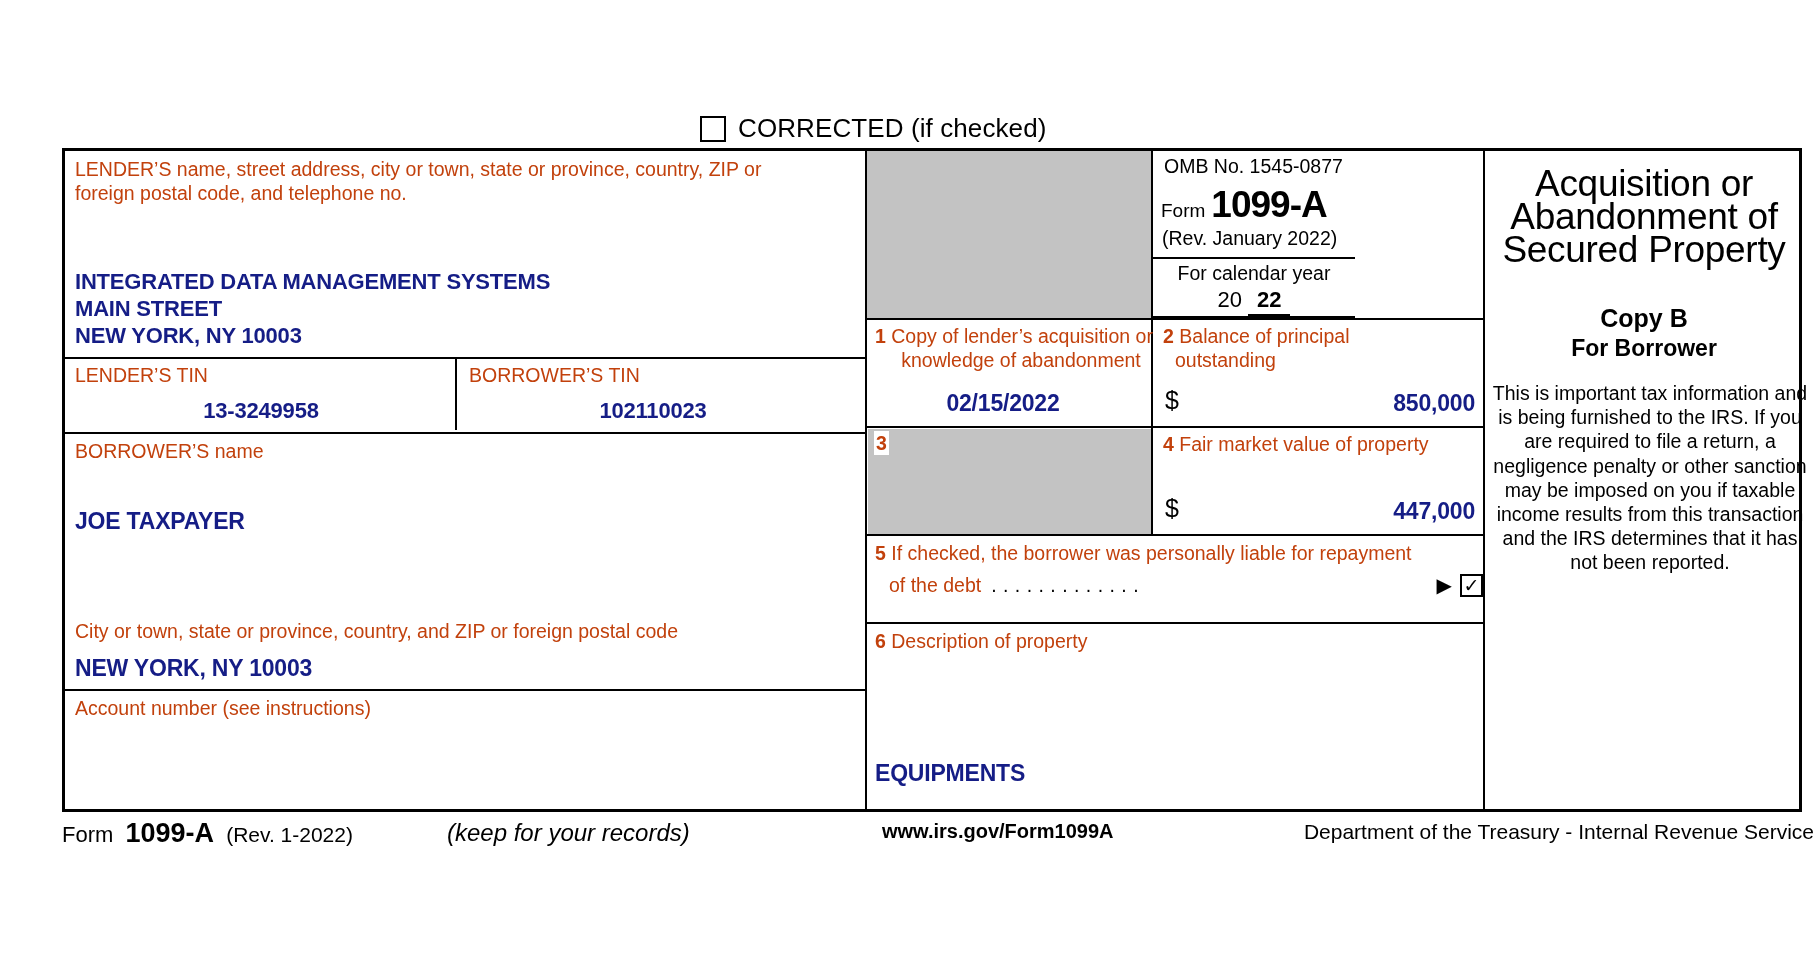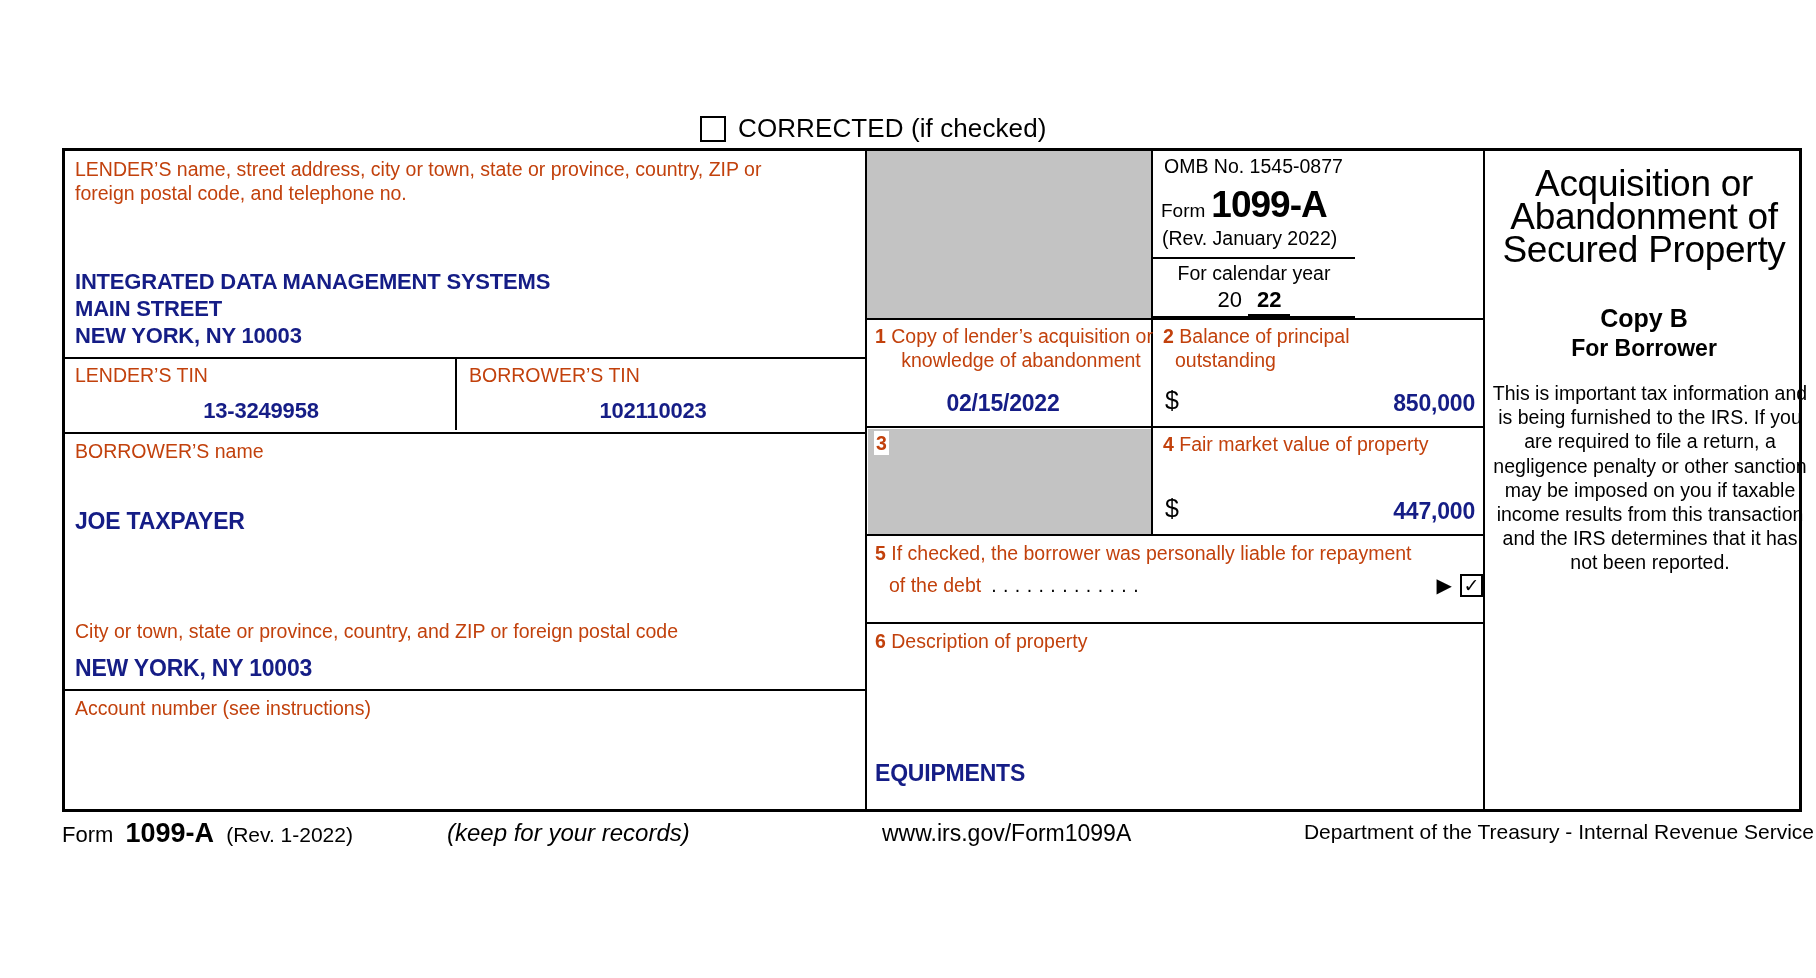--- a/index.html
+++ b/index.html
@@ -89,21 +89,21 @@
 
   
   .footer{
     position:absolute;left:62px;top:818px;width:1752px;height:40px;
     font-size:22px;
   }
   .f-form{position:absolute;left:0;top:0;font-size:22px;}
   .f-1099{font-size:27px;font-weight:bold;}
   .f-rev{font-size:21px;}
   .f-keep{position:absolute;left:385px;top:1px;font-size:24px;font-style:italic;}
-  .f-url{position:absolute;left:820px;top:2px;font-size:23px;}
+  .f-url{position:absolute;left:820px;top:2px;font-size:20px;font-weight:bold;}
   .f-dept{position:absolute;right:0;top:2px;font-size:21px;white-space:nowrap;}
 </style>
 </head>
 <body>
 
 <div class="page">
 
   <div class="corrected-row">
     <div class="corrected-box"></div>
     <div class="corrected-label">CORRECTED (if checked)</div>

